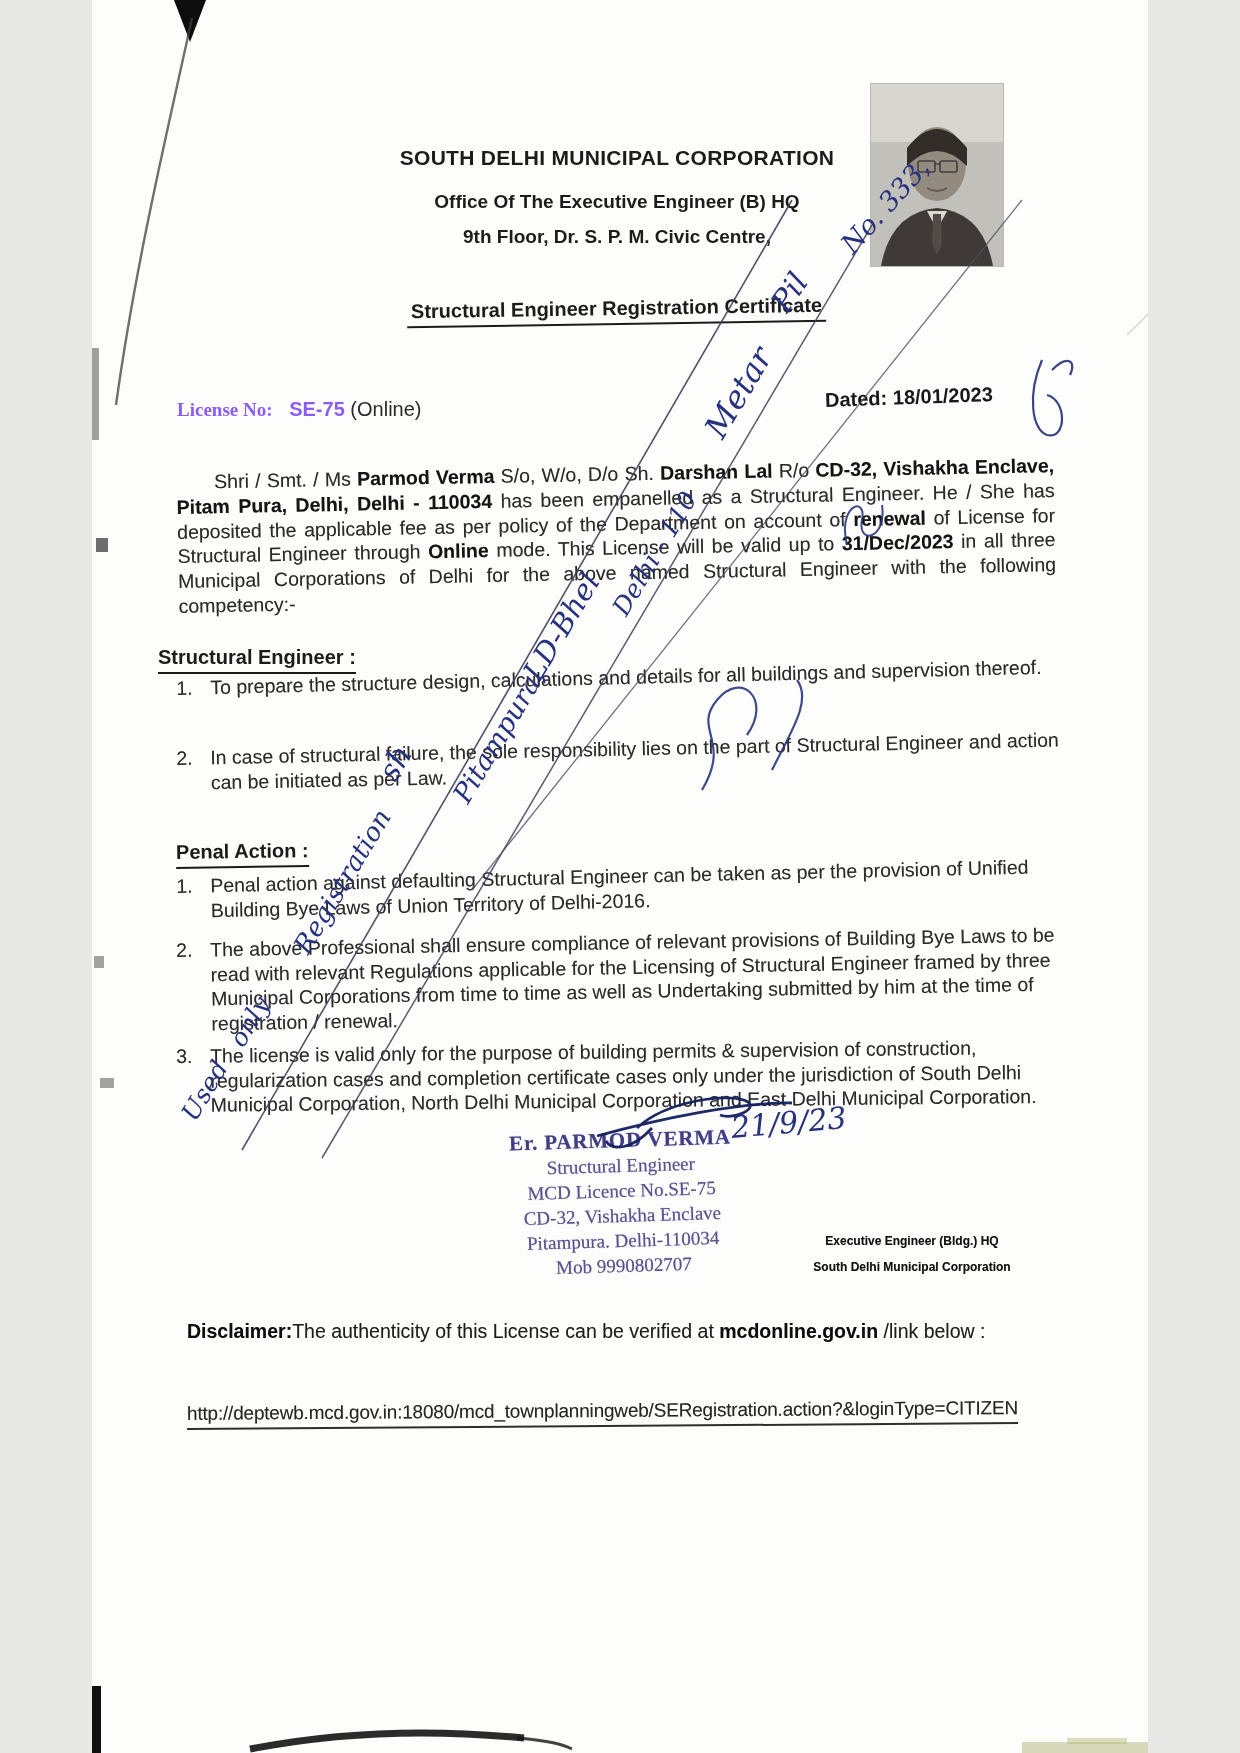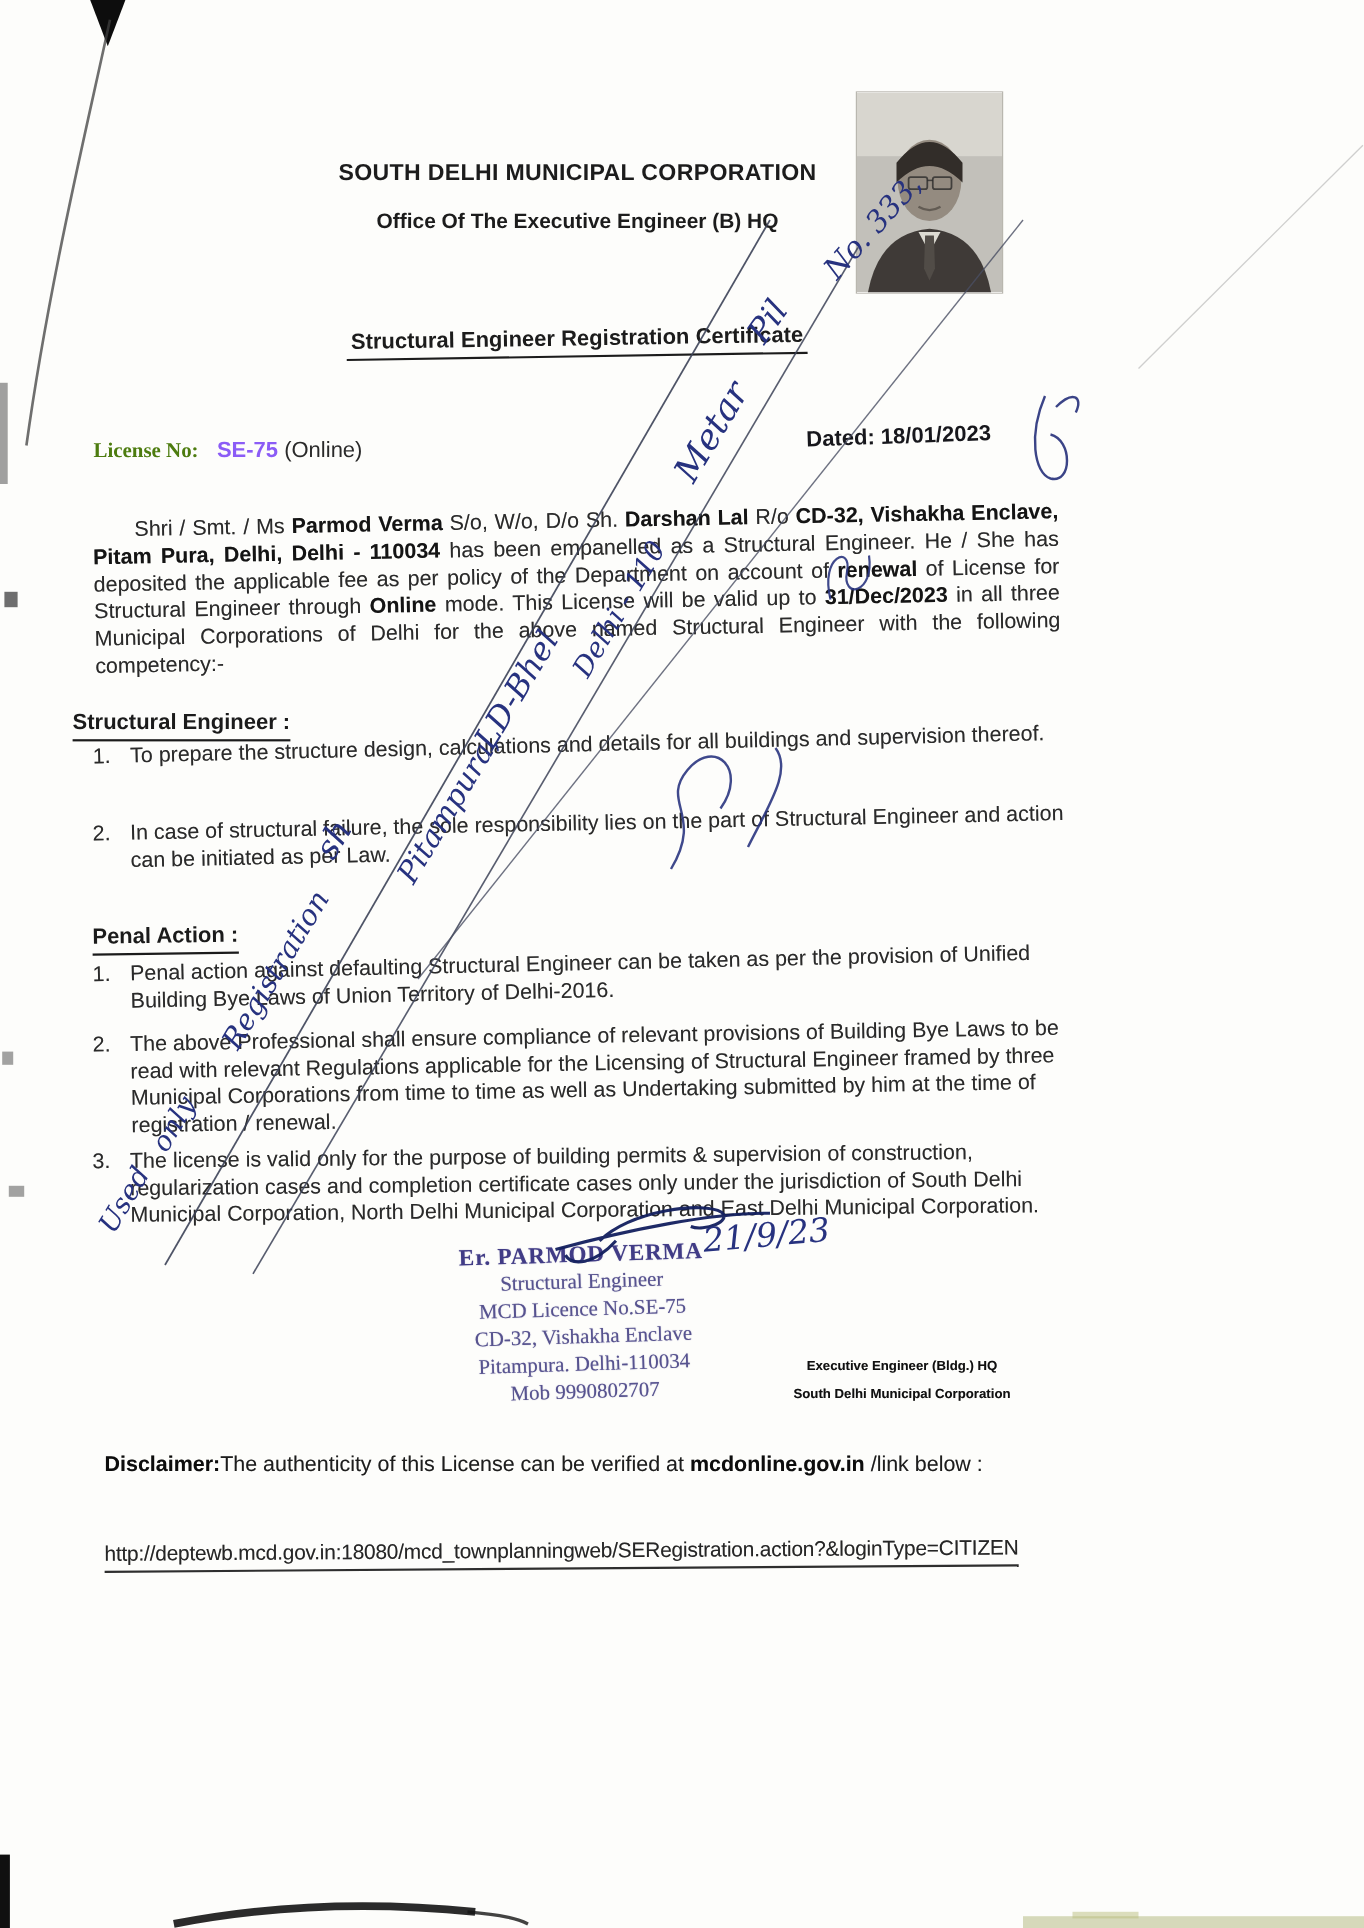--- a/index.html
+++ b/index.html
@@ -1,34 +1,34 @@
 <!DOCTYPE html>
 <html><head>
 <meta charset="utf-8">
 <style>
   html,body{margin:0;padding:0;background:#e8e8e6;}
   .page{
-    position:relative; width:1240px; height:1753px; margin:0 auto;
+    position:relative; width:1056px; height:1753px; margin:0 auto;
     background:#fdfdfb; overflow:hidden;
     font-family:"Liberation Sans", sans-serif; color:#2a2a2a;
   }
   .abs{position:absolute;}
   
   .hdr{left:90px; width:870px; text-align:center; color:#1c1c1c; font-weight:bold;}
   .hdr-org{top:146px; font-size:21px; letter-spacing:.3px;}
   .hdr-line{font-size:19px;}
   .hdr-office{top:191px;}
   .hdr-addr1{top:226px;}
   .hdr-addr2{top:260px;}
   .hdr-title-wrap{top:297px;}
   .hdr-title{display:inline-block; font-size:20px; border-bottom:2.5px solid #1c1c1c;
     padding:0 4px 3px 4px; transform:rotate(-0.9deg);}
   
   .lic{left:85px; top:398px; font-size:20px;}
-  .lic .lbl{font-family:"Liberation Serif", serif; font-weight:bold; color:#4d7c0f; font-size:19px;}
+  .lic .lbl{font-family:"Liberation Serif", serif; font-weight:bold; color:#8b5cf6; font-size:19px;}
   .lic b{color:#8b5cf6;}
   .dated{left:733px; top:386px; font-size:20px; font-weight:bold; color:#17171c; transform:rotate(-2deg);}
   
   .para{
     left:84px; top:450px; width:878px; font-size:19.5px; line-height:24.8px;
     text-align:justify; text-indent:38px; transform:rotate(-1.1deg); transform-origin:left top;
     text-shadow:0 0 .5px rgba(20,20,20,.35);
   }
   .para b, .li b{color:#141414;}
   .sec-head{
@@ -87,20 +87,21 @@
     <rect x="0" y="1686" width="9" height="67" fill="#101010"></rect>
     <path d="M158,1749 C240,1733 330,1728 432,1738" stroke="#141414" stroke-width="7" fill="none" opacity=".9"></path>
     <path d="M425,1738 C458,1741 470,1744 480,1749" stroke="#141414" stroke-width="3" fill="none" opacity=".8"></path>
     <rect x="930" y="1742" width="310" height="11" fill="#cfd2ae" opacity=".85"></rect>
     <rect x="975" y="1738" width="60" height="6" fill="#b9bd7e" opacity=".5"></rect>
     <path d="M1035,335 L1239,132" stroke="#a9a9a9" stroke-width="1.2" opacity=".55" fill="none"></path>
   </svg>
 
   <div class="abs z2 hdr hdr-org">SOUTH DELHI MUNICIPAL CORPORATION</div>
   <div class="abs z2 hdr hdr-line hdr-office">Office Of The Executive Engineer (B) HQ</div>
+  <div class="abs z2 hdr hdr-line hdr-addr1">9th Floor, Dr. S. P. M. Civic Centre,</div>
   <div class="abs z2 hdr hdr-title-wrap">
     <span class="hdr-title">Structural Engineer Registration Certificate</span>
   </div>
 
   <div class="abs z3 photo">
     <svg width="132" height="182" viewBox="0 0 132 182">
       <rect width="132" height="182" fill="#c2c0ba"></rect>
       <rect width="132" height="58" fill="#d8d6cf"></rect>
       <path d="M10,182 Q20,128 66,124 Q112,128 122,182 Z" fill="#3f3a37"></path>
       <polygon points="56,127 76,127 66,146" fill="#dcdad2"></polygon>

